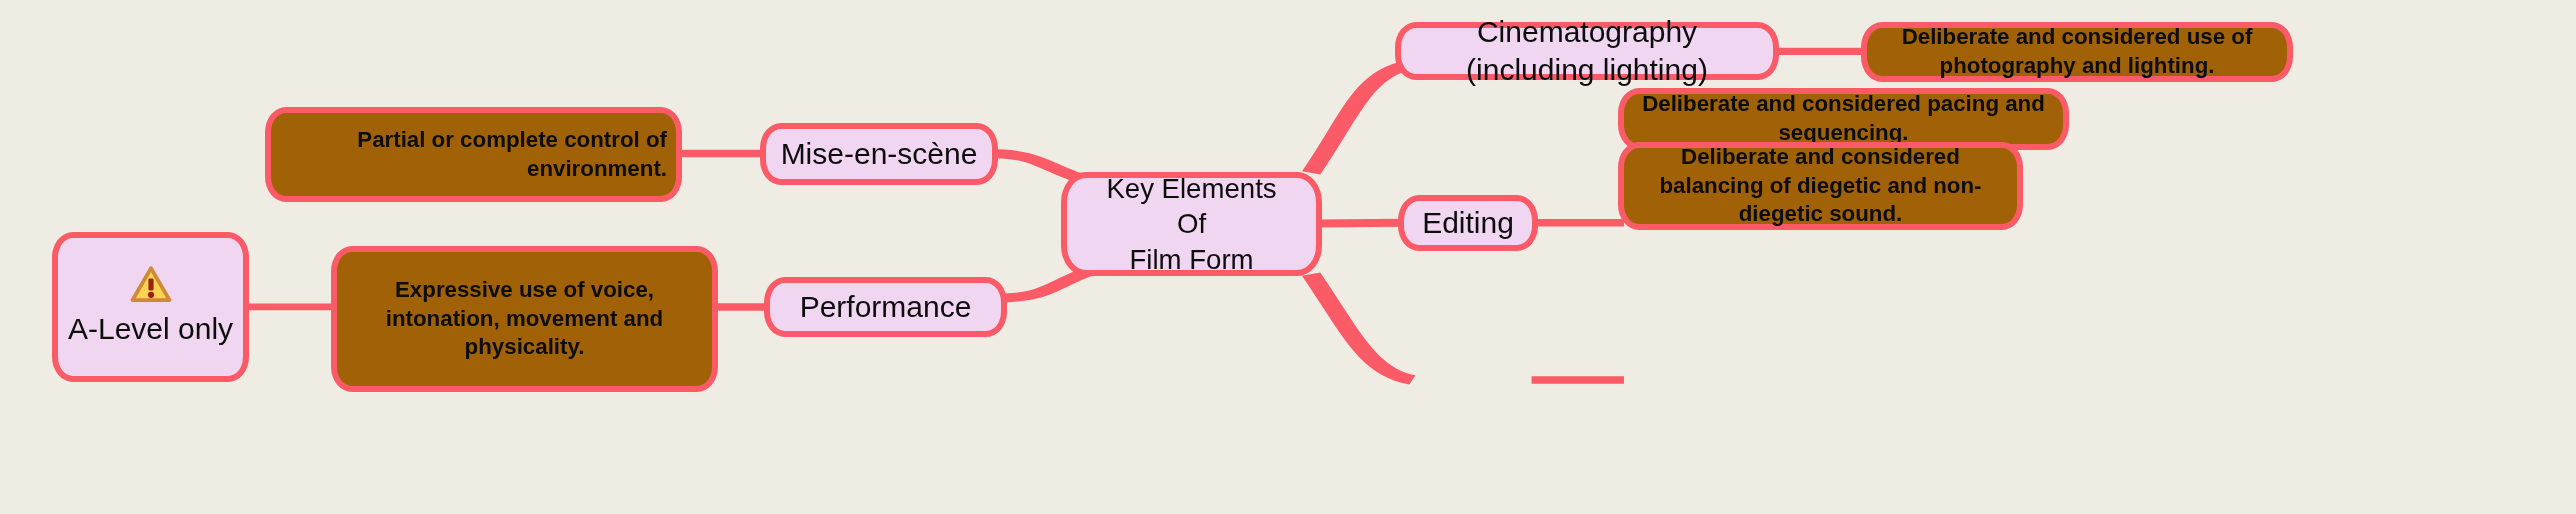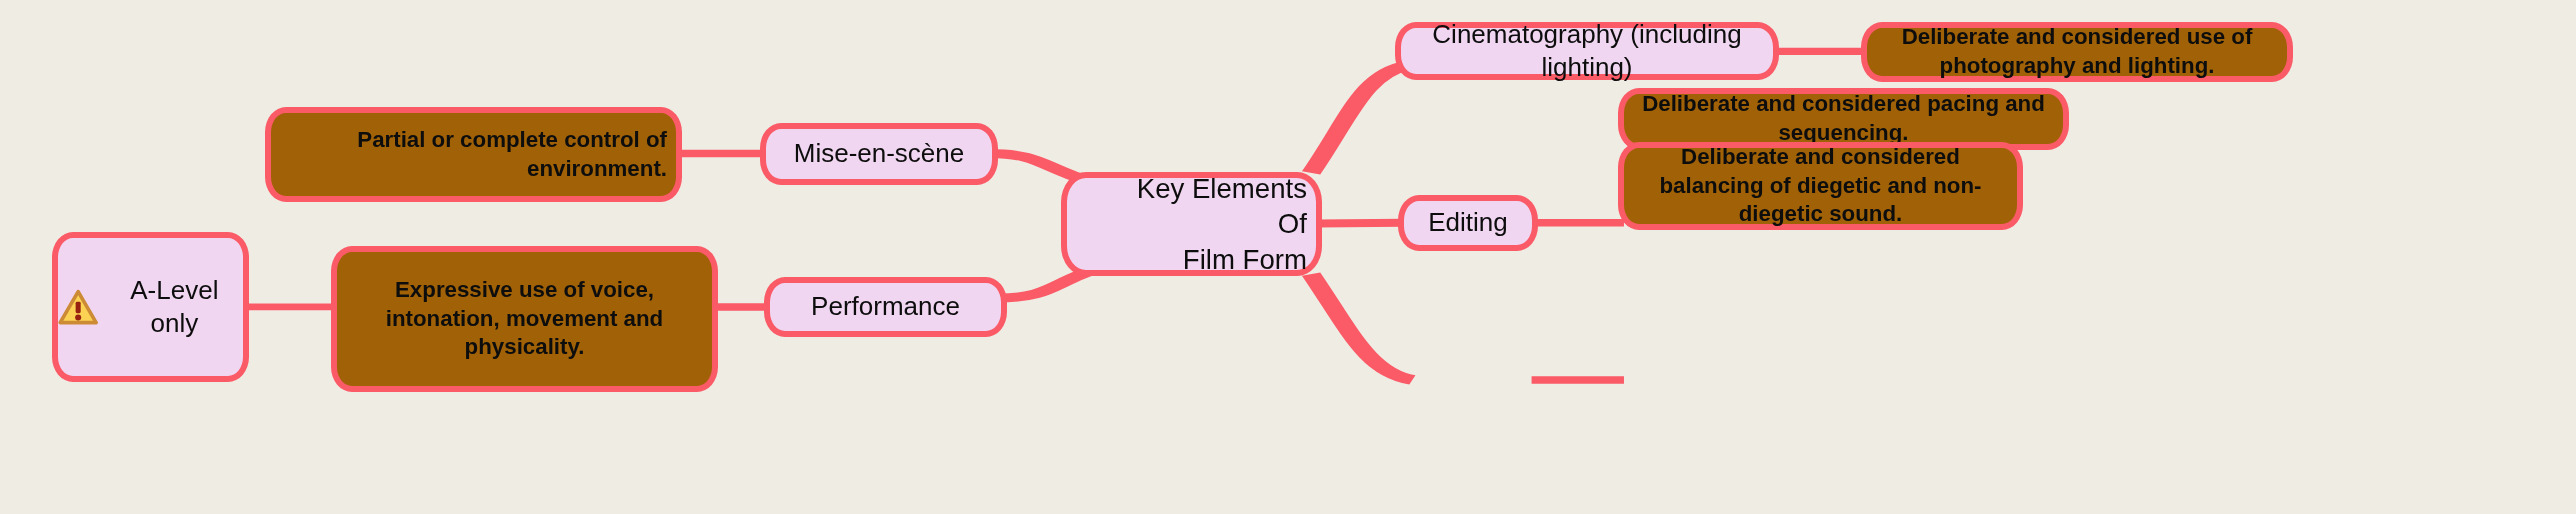--- a/index.html
+++ b/index.html
@@ -39,27 +39,26 @@
   .node-label {
     display: block;
     width: 100%;
     padding: 0 9px;
     box-sizing: border-box;
     white-space: pre-line;
   }
   .node-root {
     font-size: 27.6px;
     border-radius: 25px / 30px;
-    text-align: right;
   }
-  .node-branch { font-size: 26px; }
+  .node-branch { font-size: 30px; }
   .node-note { font-size: 22.3px; }
   .warn-wrap {
     display: flex;
-    flex-direction: row;
+    flex-direction: column;
     align-items: center;
     justify-content: center;
     gap: 7.4px;
     width: 100%;
   }
   .warn-icon { display: block; }
 </style>
 </head>
 <body>
 

